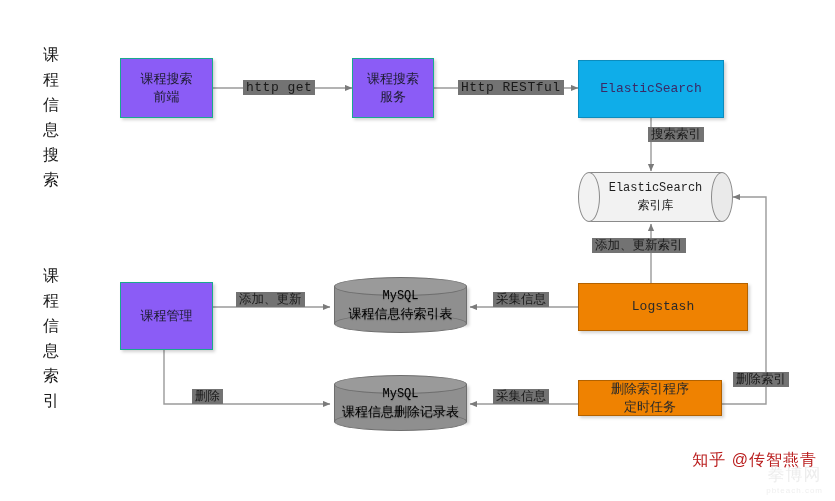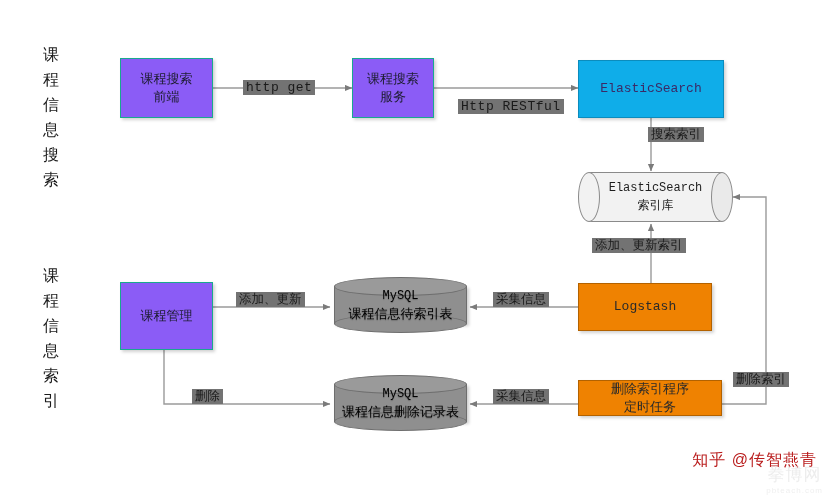--- a/index.html
+++ b/index.html
@@ -291,21 +291,21 @@
   <div class="cyl-v" style="left:334px; top:277px; width:133px; height:56px;">
     <div class="body"></div>
     <div class="cap-bot"></div>
     <div class="cap-top"></div>
     <div class="label">
       <span class="mono">MySQL</span>
       <span>课程信息待索引表</span>
     </div>
   </div>
 
-  <div class="node node-orange mono" style="left:578px; top:283px; width:134px; height:48px;">
+  <div class="node node-orange mono" style="left:578px; top:283px; width:170px; height:48px;">
     <span>Logstash</span>
   </div>
 
   <div class="cyl-v" style="left:334px; top:375px; width:133px; height:56px;">
     <div class="body"></div>
     <div class="cap-bot"></div>
     <div class="cap-top"></div>
     <div class="label">
       <span class="mono">MySQL</span>
       <span>课程信息删除记录表</span>
@@ -314,21 +314,21 @@
 
   <div class="node node-orange" style="left:578px; top:380px; width:144px; height:36px;">
     <span class="lines">
       <span>删除索引程序</span>
       <span>定时任务</span>
     </span>
   </div>
 
   <div class="edge-label mono" style="left:243px; top:80px;">http get</div>
 
-  <div class="edge-label mono" style="left:458px; top:80px;margin-top:19px;">Http RESTful</div>
+  <div class="edge-label mono" style="left:458px; top:80px;">Http RESTful</div>
 
   <div class="edge-label" style="left:616px; top:127px;margin-left:32px;">搜索索引</div>
 
   <div class="edge-label" style="left:592px; top:238px;">添加、更新索引</div>
 
   <div class="edge-label" style="left:236px; top:292px;">添加、更新</div>
 
   <div class="edge-label" style="left:192px; top:389px;">删除</div>
 
   <div class="edge-label" style="left:493px; top:292px;">采集信息</div>

